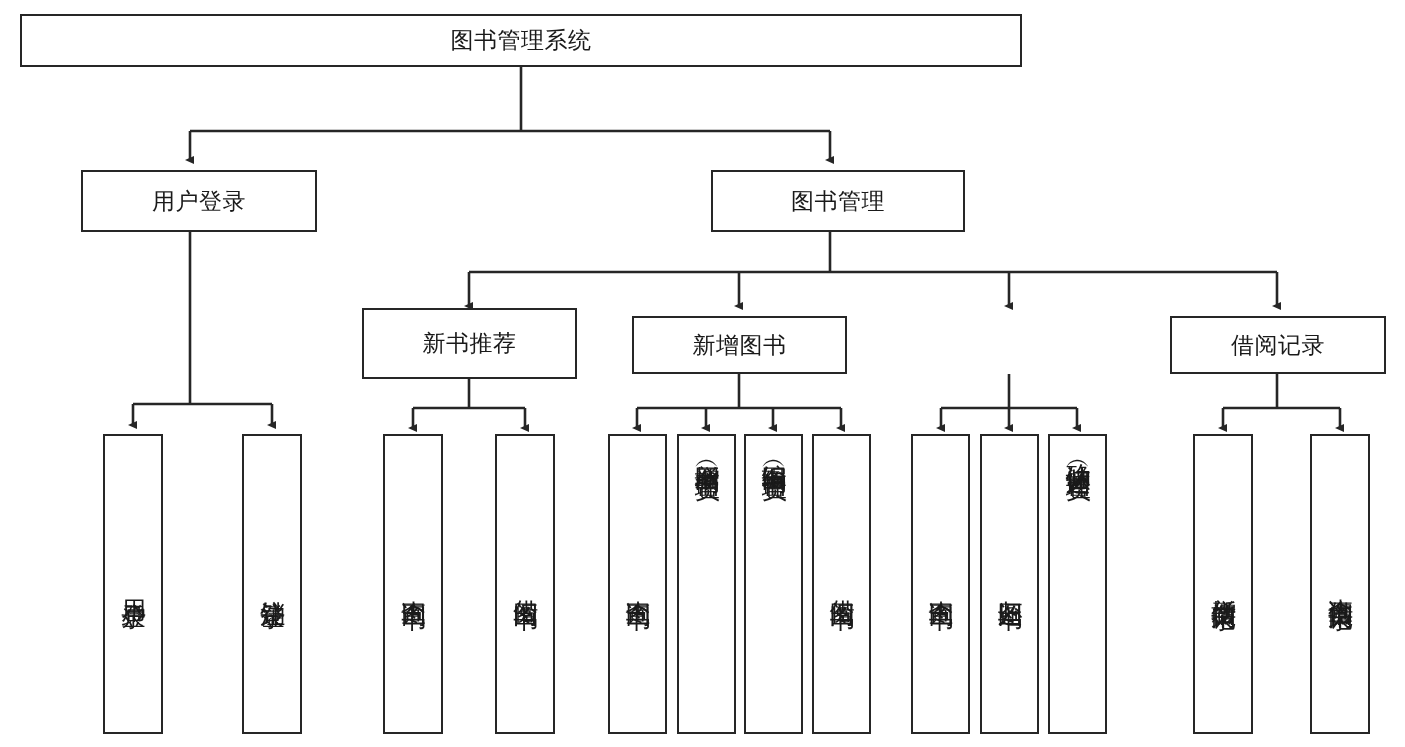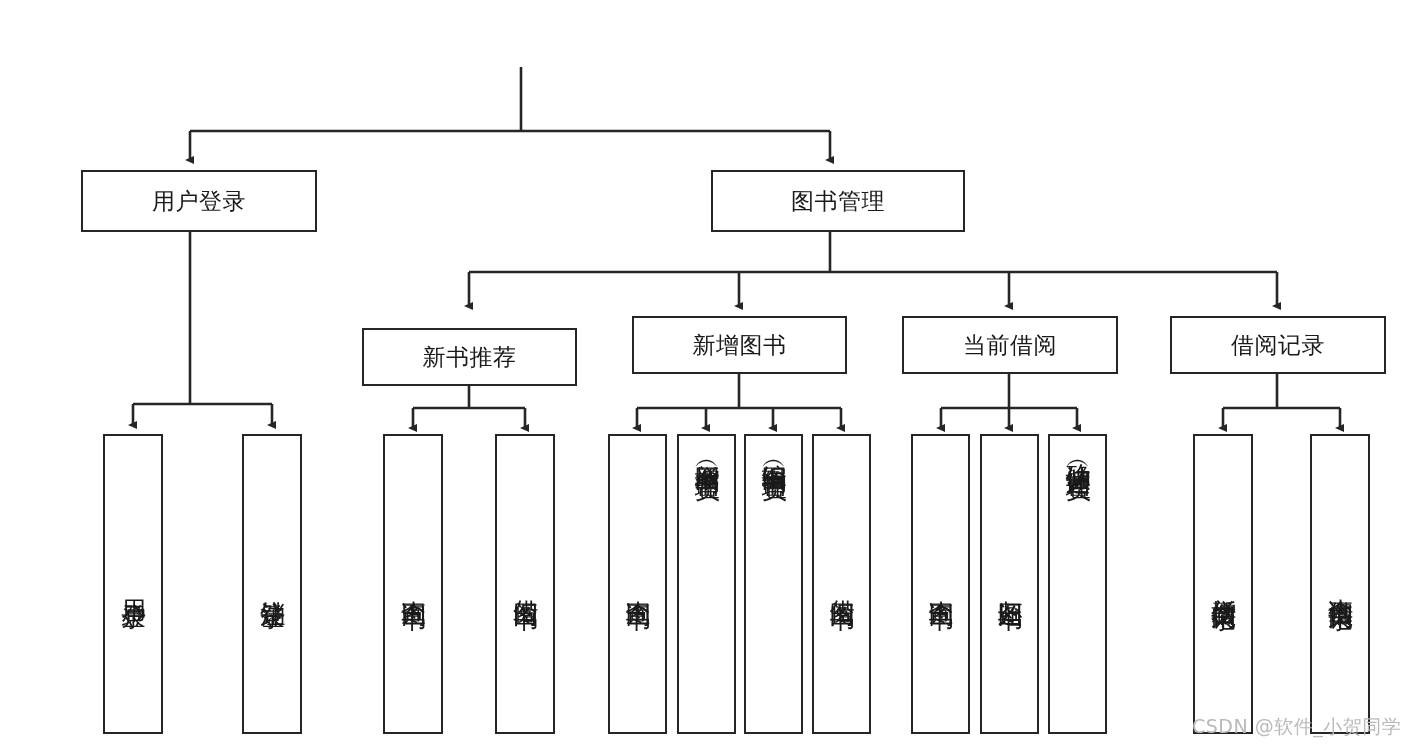--- a/index.html
+++ b/index.html
@@ -121,36 +121,36 @@
       <path d="M1009,408 L1009,428" marker-end="url(#arrow)"></path>
       <path d="M1077,408 L1077,428" marker-end="url(#arrow)"></path>
 
       <path d="M1277,374 L1277,408"></path>
       <path d="M1223,408 L1340,408"></path>
       <path d="M1223,408 L1223,428" marker-end="url(#arrow)"></path>
       <path d="M1340,408 L1340,428" marker-end="url(#arrow)"></path>
     </g>
   </svg>
 
+  <div class="node horizontal" style="left:20px; top:14px; width:1002px; height:53px;">
+    <span class="label">图书管理系统</span>
+  </div>
 
   <div class="node horizontal" style="left:81px; top:170px; width:236px; height:62px;">
     <span class="label">用户登录</span>
   </div>
   <div class="node horizontal" style="left:711px; top:170px; width:254px; height:62px;">
     <span class="label">图书管理</span>
   </div>
 
-  <div class="node horizontal" style="left:362px; top:328px; width:215px; height:58px;">
+  <div class="node horizontal" style="left:362px; top:308px; width:215px; height:71px;">
     <span class="label">新书推荐</span>
   </div>
   <div class="node horizontal" style="left:632px; top:316px; width:215px; height:58px;">
     <span class="label">新增图书</span>
-  </div>
-  <div class="node horizontal" style="left:902px; top:316px; width:216px; height:58px;">
-    <span class="label">当前借阅</span>
   </div>
   <div class="node horizontal" style="left:1170px; top:316px; width:216px; height:58px;">
     <span class="label">借阅记录</span>
   </div>
 
   <div class="node vertical centered" style="left:103px; top:434px; width:60px; height:300px;">
     <span class="label">用户登录</span>
   </div>
   <div class="node vertical centered" style="left:242px; top:434px; width:60px; height:300px;">
     <span class="label">注销登录</span>
@@ -186,15 +186,14 @@
     <span class="label">确认归还（管理员）</span>
   </div>
 
   <div class="node vertical centered" style="left:1193px; top:434px; width:60px; height:300px;">
     <span class="label">新增借阅记录</span>
   </div>
   <div class="node vertical centered" style="left:1310px; top:434px; width:60px; height:300px;">
     <span class="label">查询借阅记录</span>
   </div>
 
-  <div class="watermark">CSDN @软件_小贺同学</div>
 
 </div>
 
 </body></html>

